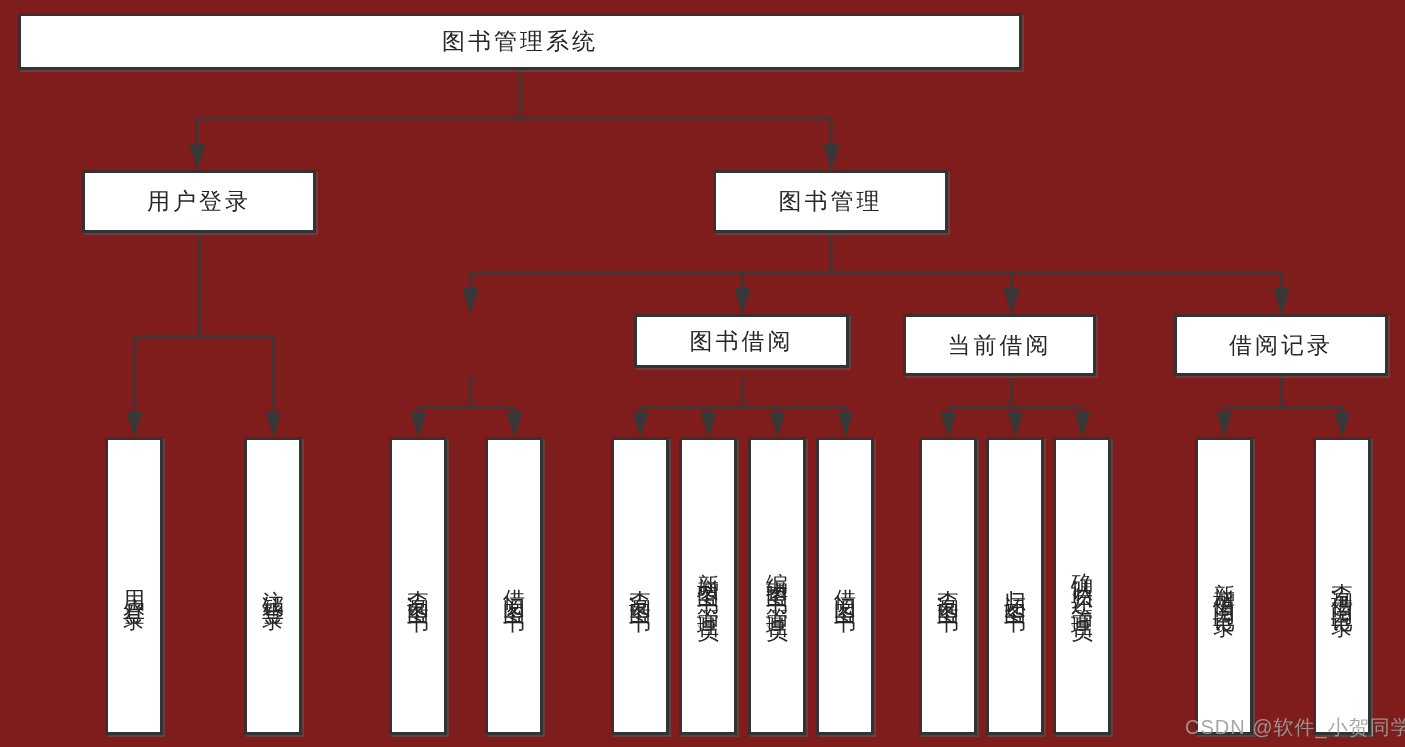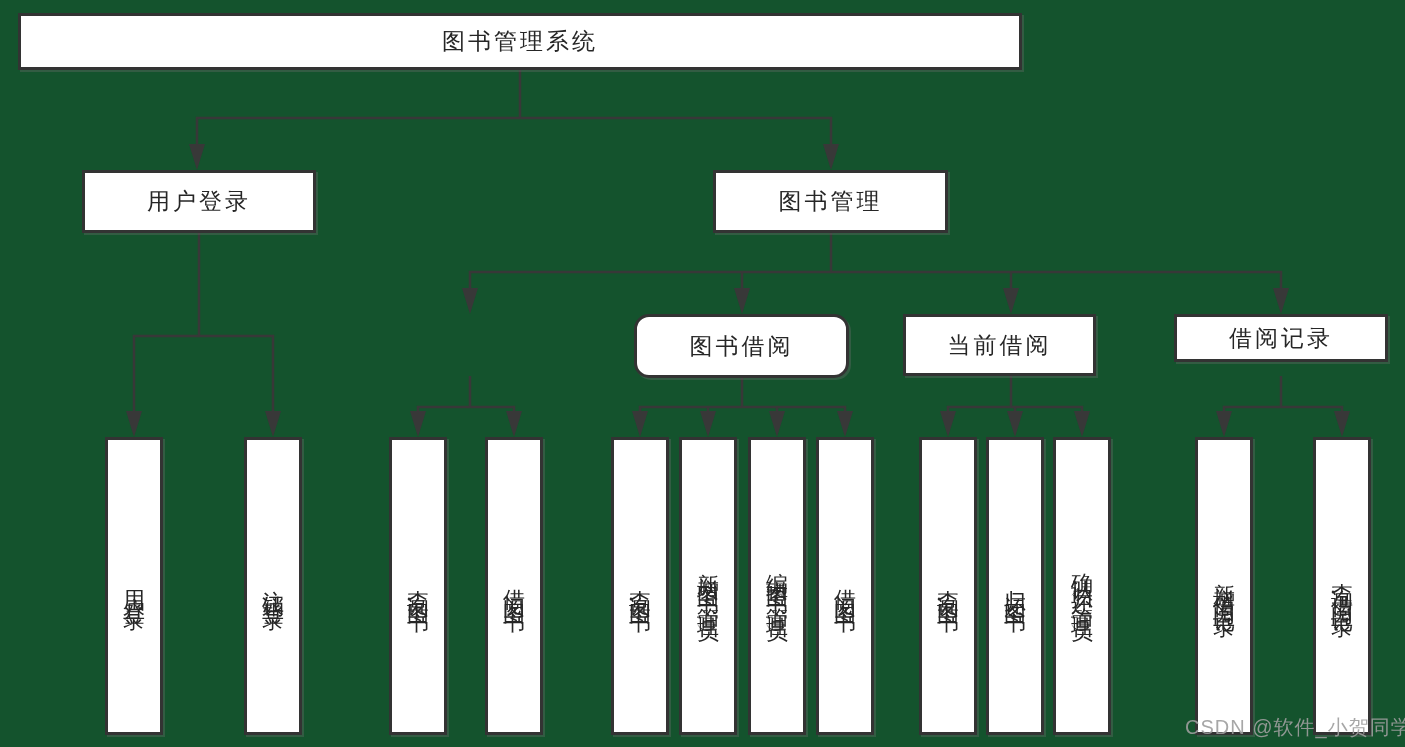--- a/index.html
+++ b/index.html
@@ -4,21 +4,21 @@
 <style>
   html, body {
     margin: 0;
     padding: 0;
     background: #ffffff;
   }
   .stage {
     position: relative;
     width: 1405px;
     height: 747px;
-    background: #14532d;
+    background: #7f1d1d;
     overflow: hidden;
     font-family: "Liberation Sans", "DejaVu Sans", sans-serif;
   }
   .connectors {
     position: absolute;
     left: 0;
     top: 0;
     z-index: 1;
   }
   .node {
@@ -114,23 +114,23 @@
       <path d="M1216 411 h16 L1224 437 Z"></path>
       <path d="M1334 411 h16 L1342 437 Z"></path>
     </g>
   </svg>
 
   <div class="node" style="left:18px; top:13px; width:1004px; height:57px;">图书管理系统</div>
 
   <div class="node" style="left:82px; top:170px; width:234px; height:63px;">用户登录</div>
   <div class="node" style="left:713px; top:170px; width:235px; height:63px;">图书管理</div>
 
-  <div class="node" style="left:634px; top:314px; width:215px; height:64px;border-radius:15px;">图书借阅</div>
+  <div class="node" style="left:634px; top:314px; width:215px; height:54px;">图书借阅</div>
   <div class="node" style="left:903px; top:314px; width:193px; height:62px;">当前借阅</div>
-  <div class="node" style="left:1174px; top:314px; width:214px; height:48px;">借阅记录</div>
+  <div class="node" style="left:1174px; top:314px; width:214px; height:62px;">借阅记录</div>
 
   <div class="leaf" style="left:105px;">
     <span>用户登录</span>
   </div>
   <div class="leaf" style="left:244px;">
     <span>注销登录</span>
   </div>
 
   <div class="leaf" style="left:389px;">
     <span>查询图书</span>

